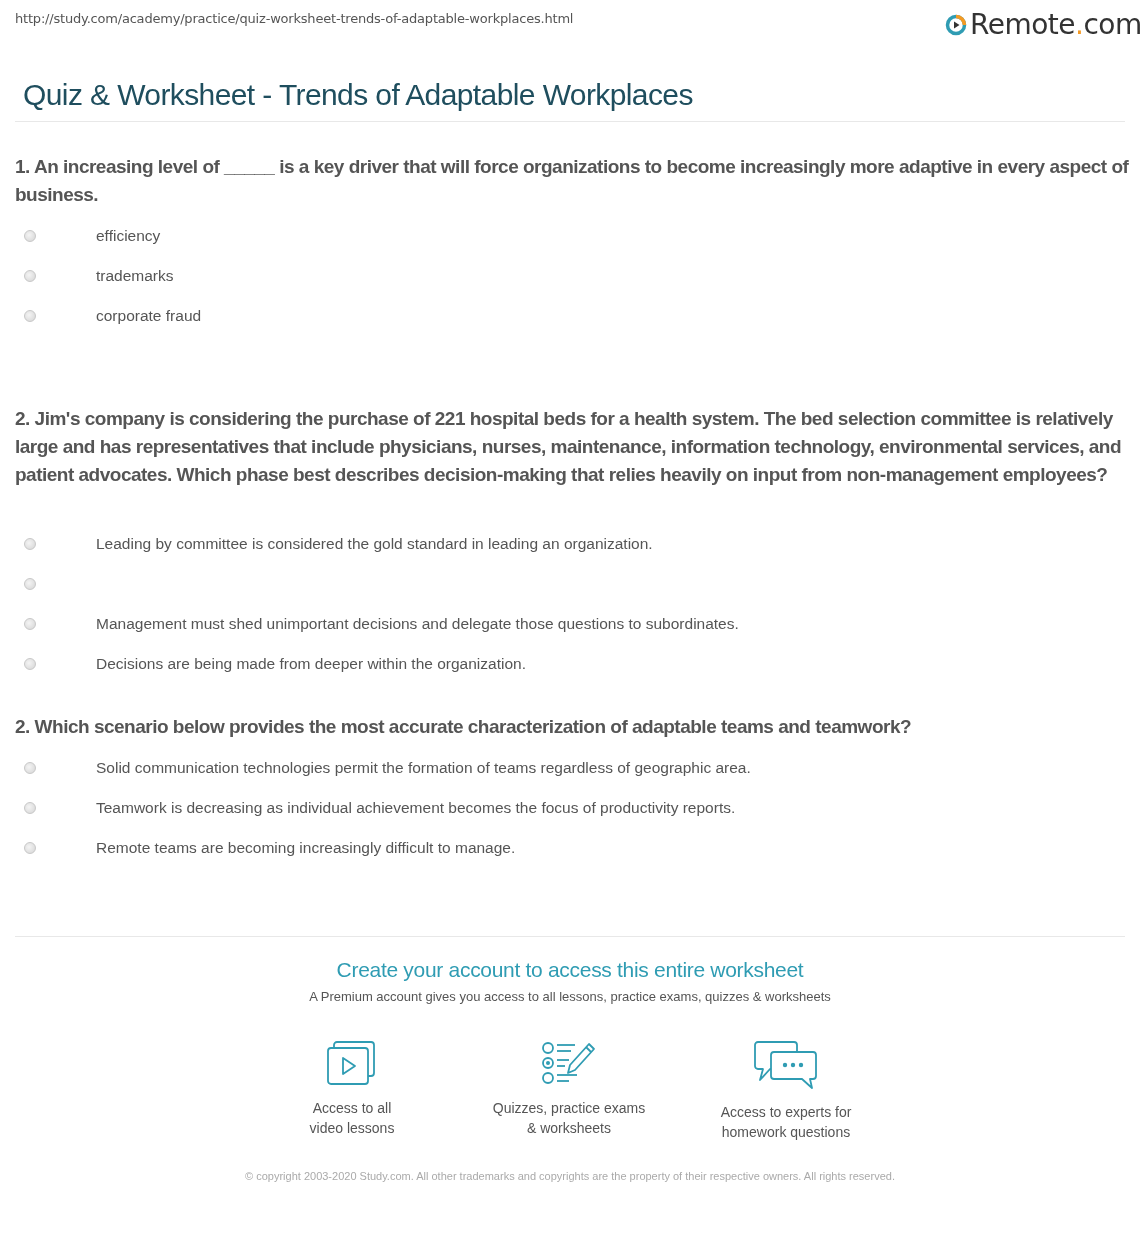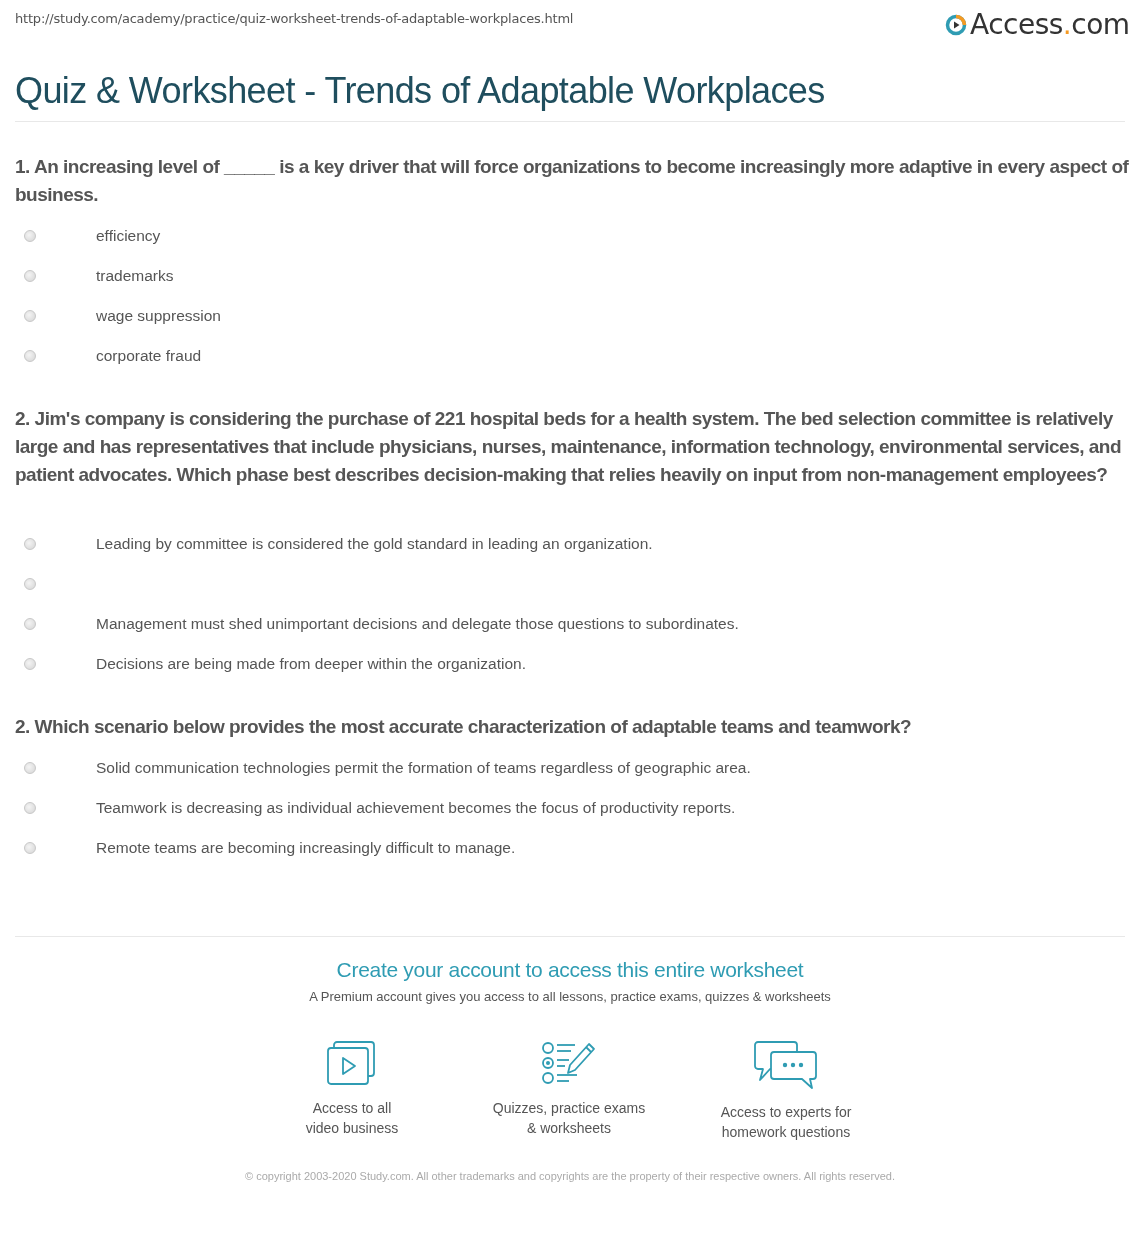--- a/index.html
+++ b/index.html
@@ -20,21 +20,21 @@
       display: flex; align-items: center;
     }
     .logo-icon { width: 22px; height: 22px; margin-right: 3px; }
     .logo-text {
       font-size: 28px; color: #333; font-weight: normal; letter-spacing: -0.5px;
       font-family: "DejaVu Sans", sans-serif;
     }
     .logo-text .dot { color: #f59a23; }
     .title {
       position: absolute; left: 15px; top: 70px;
-      font-size: 36px; color: #1f4e5e; margin: 0; font-weight: normal;
+      font-size: 30px; color: #1f4e5e; margin: 8px; font-weight: normal;
       letter-spacing: -0.6px;
       font-family: "Liberation Sans", sans-serif;
     }
     .divider {
       position: absolute; left: 15px; width: 1110px; height: 1px; background: #e8e8e8;
     }
     .q {
       position: absolute; left: 15px; width: 1115px;
       font-size: 19px; font-weight: bold; color: #555; line-height: 28px;
       letter-spacing: -0.5px;
@@ -80,39 +80,35 @@
 <body>
 
 <div class="url">http://study.com/academy/practice/quiz-worksheet-trends-of-adaptable-workplaces.html</div>
 
 <div class="logo">
   <svg class="logo-icon" viewBox="0 0 22 22">
     <circle cx="11" cy="11" r="8.5" fill="none" stroke="#2f9cb3" stroke-width="3.5"></circle>
     <path d="M11 2.5 A8.5 8.5 0 0 1 19.5 11" fill="none" stroke="#f59a23" stroke-width="3.5"></path>
     <path d="M9 7.5 L14.5 11 L9 14.5 Z" fill="#333"></path>
   </svg>
-  <span class="logo-text"><span>Access</span><span class="dot">.</span><span>com</span></span>
+  <span class="logo-text"><span>Remote</span><span class="dot">.</span><span>com</span></span>
 </div>
 
 <h1 class="title">Quiz &amp; Worksheet - Trends of Adaptable Workplaces</h1>
 <div class="divider" style="top:121px"></div>
 
 <div class="q" style="top:153px">1. An increasing level of _____ is a key driver that will force organizations to become increasingly more adaptive in every aspect of business.</div>
 <ul class="opts" style="top:216px">
   <li class="opt">
       <span class="radio"></span>
       <span>efficiency</span>
     </li>
   <li class="opt">
       <span class="radio"></span>
       <span>trademarks</span>
-    </li>
-  <li class="opt">
-      <span class="radio"></span>
-      <span>wage suppression</span>
     </li>
   <li class="opt">
       <span class="radio"></span>
       <span>corporate fraud</span>
     </li>
 </ul>
 
 <div class="q" style="top:405px">2. Jim's company is considering the purchase of 221 hospital beds for a health system. The bed selection committee is relatively large and has representatives that include physicians, nurses, maintenance, information technology, environmental services, and patient advocates. Which phase best describes decision-making that relies heavily on input from non-management employees?</div>
 <ul class="opts" style="top:524px">
   <li class="opt">
@@ -153,21 +149,21 @@
 <div class="cta-title">Create your account to access this entire worksheet</div>
 <div class="cta-sub">A Premium account gives you access to all lessons, practice exams, quizzes &amp; worksheets</div>
 
 <div class="feature" style="left:252px">
   <svg width="52" height="46" viewBox="0 0 52 46">
     <rect x="8" y="2" width="40" height="34" rx="3" fill="#fff" stroke="#2f9cb3" stroke-width="1.8"></rect>
     <rect x="2" y="8" width="40" height="36" rx="3" fill="#fff" stroke="#2f9cb3" stroke-width="1.8"></rect>
     <path d="M17 18 L29 26 L17 34 Z" fill="none" stroke="#2f9cb3" stroke-width="1.8" stroke-linejoin="round"></path>
   </svg>
   <div class="feature-label">Access to all
-video business</div>
+video lessons</div>
 </div>
 
 <div class="feature" style="left:469px">
   <svg width="56" height="46" viewBox="0 0 56 46">
     <circle cx="7" cy="8" r="5" fill="none" stroke="#2f9cb3" stroke-width="1.8"></circle>
     <circle cx="7" cy="23" r="5" fill="none" stroke="#2f9cb3" stroke-width="1.8"></circle>
     <circle cx="7" cy="23" r="2" fill="#2f9cb3"></circle>
     <circle cx="7" cy="38" r="5" fill="none" stroke="#2f9cb3" stroke-width="1.8"></circle>
     <line x1="16" y1="5" x2="34" y2="5" stroke="#2f9cb3" stroke-width="1.8"></line>
     <line x1="16" y1="11" x2="30" y2="11" stroke="#2f9cb3" stroke-width="1.8"></line>

